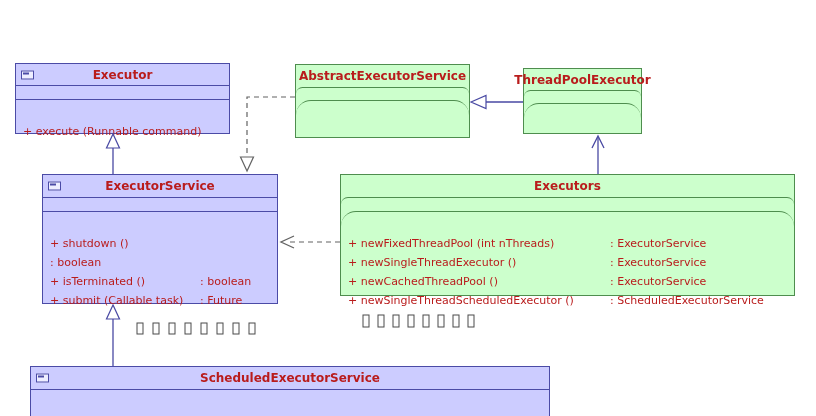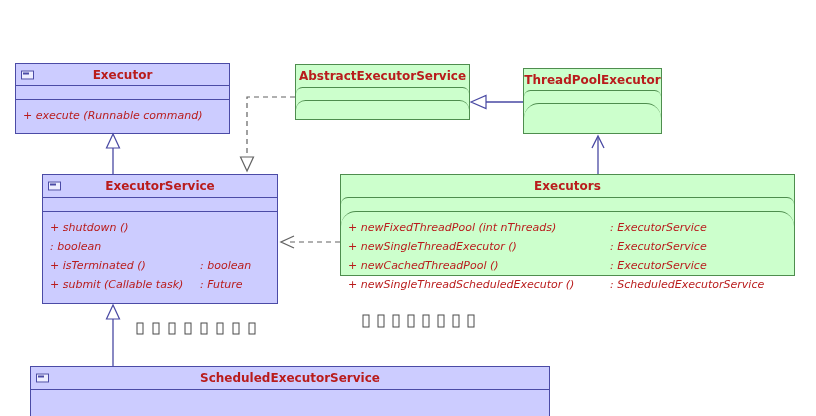--- a/index.html
+++ b/index.html
@@ -44,24 +44,23 @@
   .uml-attrs{
     flex:0 0 auto;
     border-top:1px solid;
     border-color:inherit;
   }
   .purple .uml-attrs,.purple .uml-methods{border-color:#4b4ba6;}
   .green  .uml-attrs,.green  .uml-methods{border-color:#4e8d4e;border-radius:15px;}
   .uml-methods{
     flex:1 1 auto;
     border-top:1px solid;
-    padding:6px 7px 2px 7px;
+    padding:22px 7px 2px 7px;
     line-height:19px;
     white-space:nowrap;
-    font-style:italic;
   }
   .m-row{display:flex;}
   .m-name{flex:0 0 auto;}
   .m-name.w150{width:150px;}
   .m-name.w262{width:262px;}
   .m-type{flex:0 0 auto;}
   .gap{margin-left:10px;}
   #arrows{
     position:absolute;left:0;top:0;
     pointer-events:none;
@@ -85,29 +84,29 @@
       <span>Executor</span>
     </div>
     <div class="uml-attrs" style="height:13px;"></div>
     <div class="uml-methods">
       <div class="m-row">
         <span class="m-name">+  execute (Runnable command)</span>
       </div>
     </div>
   </div>
 
-  <div class="uml-box green" style="left:295px;top:28px;width:175px;height:56px;">
+  <div class="uml-box green" style="left:295px;top:28px;width:175px;height:74px;">
     <div class="uml-title" style="height:22px;">
       <span>AbstractExecutorService</span>
     </div>
     <div class="uml-attrs" style="height:12px;"></div>
     <div class="uml-methods"></div>
   </div>
 
-  <div class="uml-box green" style="left:523px;top:32px;width:139px;height:66px;">
+  <div class="uml-box green" style="left:523px;top:32px;width:119px;height:66px;">
     <div class="uml-title" style="height:21px;">
       <span>ThreadPoolExecutor</span>
     </div>
     <div class="uml-attrs" style="height:12px;"></div>
     <div class="uml-methods"></div>
   </div>
 
   <div class="uml-box purple" style="left:42px;top:138px;width:236px;height:130px;">
     <div class="uml-title" style="height:22px;text-align:center;">
       <span class="iface-icon"></span>
@@ -126,21 +125,21 @@
         <span class="m-name w150">+  isTerminated ()</span>
         <span class="m-type">:  boolean</span>
       </div>
       <div class="m-row">
         <span class="m-name w150">+  submit (Callable task)</span>
         <span class="m-type">:  Future</span>
       </div>
     </div>
   </div>
 
-  <div class="uml-box green" style="left:340px;top:138px;width:455px;height:102px;">
+  <div class="uml-box green" style="left:340px;top:138px;width:455px;height:122px;">
     <div class="uml-title" style="height:22px;">
       <span>Executors</span>
     </div>
     <div class="uml-attrs" style="height:13px;"></div>
     <div class="uml-methods">
       <div class="m-row">
         <span class="m-name w262">+  newFixedThreadPool (int nThreads)</span>
         <span class="m-type">:  ExecutorService</span>
       </div>
       <div class="m-row">

